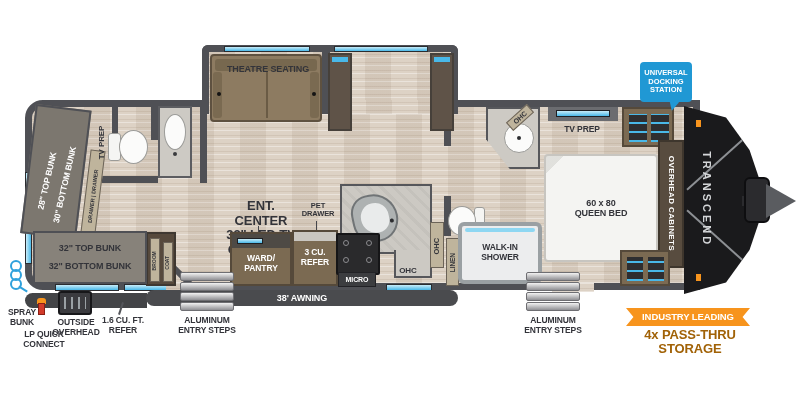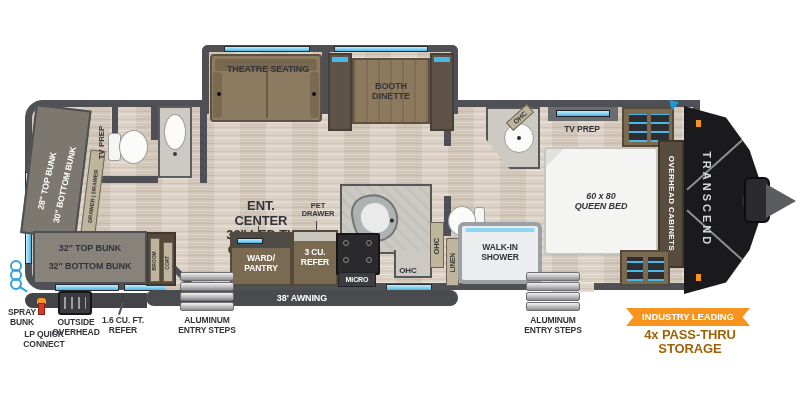--- a/index.html
+++ b/index.html
@@ -91,26 +91,20 @@
     <div class="abs" style="left:1px; top:16px; width:9px; height:46px; background:#7a6a51; border-radius:3px;"></div>
     <div class="abs" style="left:98px; top:16px; width:9px; height:46px; background:#7a6a51; border-radius:3px;"></div>
     <div class="abs" style="left:5px; top:36px; width:4px; height:4px; background:#141414; border-radius:50%;"></div>
     <div class="abs" style="left:100px; top:36px; width:4px; height:4px; background:#141414; border-radius:50%;"></div>
     <div class="lbl" style="left:0; top:8px; width:112px; font-size:9px;">THEATRE SEATING</div>
   </div>
 
   <div class="abs" style="left:328px; top:53px; width:24px; height:78px; background:#5f5348; border:2px solid #46403a;">
     <div class="abs" style="left:2px; top:2px; width:16px; height:5px; background:#49b8e8;"></div>
   </div>
-  <div class="abs" style="left:352px; top:58px; width:78px; height:66px; background:#8d7a5e; border:2px solid #5e5140;
-              background-image:repeating-linear-gradient(90deg, rgba(70,55,40,.18) 0 2px, rgba(0,0,0,0) 2px 12px);
-              display:flex; align-items:center; justify-content:center;">
-    <div class="lbl" style="position:static; font-size:9px;">BOOTH
-DINETTE</div>
-  </div>
   <div class="abs" style="left:430px; top:53px; width:24px; height:78px; background:#5f5348; border:2px solid #46403a;">
     <div class="abs" style="left:2px; top:2px; width:16px; height:5px; background:#49b8e8;"></div>
   </div>
 
   <div class="lbl" style="left:226px; top:199px; width:70px; font-size:13px;">ENT. CENTER
 32" LED TV
 ON SWING ARM</div>
   <div class="lbl" style="left:296px; top:202px; width:44px; font-size:7.5px;">PET
 DRAWER</div>
   <div class="abs" style="left:258px; top:226px; width:1px; height:7px; background:#45464b;"></div>
@@ -175,23 +169,23 @@
   <div class="abs" style="left:548px; top:107px; width:70px; height:14px; background:#6b6c70;">
     <div class="abs" style="left:8px; top:3px; width:54px; height:7px; background:linear-gradient(180deg,#c9ecf8,#49b8e8); border:1px solid #1e2024;"></div>
   </div>
   <div class="lbl" style="left:552px; top:125px; width:60px; font-size:8.5px;">TV PREP</div>
 
   <div class="cab" style="left:622px; top:107px; width:52px; height:40px;">
     <div class="drawerstack" style="left:5px; top:5px; width:18px; height:28px;"></div>
     <div class="drawerstack" style="left:27px; top:5px; width:18px; height:28px;"></div>
   </div>
 
-  <div class="abs" style="left:544px; top:147px; width:114px; height:108px; background:#f4f4f2; border:2px solid #c7c5c0; border-radius:4px;
+  <div class="abs" style="left:544px; top:154px; width:114px; height:108px; background:#f4f4f2; border:2px solid #c7c5c0; border-radius:4px;
               background-image:linear-gradient(135deg, rgba(205,205,200,.5) 0 8%, rgba(0,0,0,0) 8%);
-              display:flex; align-items:center; justify-content:center;font-style:italic;">
+              display:flex; align-items:center; justify-content:center;">
     <div class="lbl" style="position:static; font-size:9px;">60 x 80
 QUEEN BED</div>
   </div>
   <div class="abs" style="left:658px; top:140px; width:26px; height:128px; background:#584c3f; border:2px solid #3e362d;">
     <div class="lbl wlbl" style="left:-51px; top:57px; width:124px; font-size:8px; transform:rotate(90deg); letter-spacing:.4px; white-space:nowrap;">OVERHEAD CABINETS</div>
   </div>
   <div class="cab" style="left:620px; top:250px; width:50px; height:36px;">
     <div class="drawerstack" style="left:5px; top:5px; width:16px; height:24px;"></div>
     <div class="drawerstack" style="left:26px; top:5px; width:16px; height:24px;"></div>
   </div>
@@ -201,20 +195,25 @@
     <div class="abs" style="left:34px; top:14px; width:2px; height:86px; background:#8d9094; transform:rotate(48deg);"></div>
     <div class="abs" style="left:34px; top:92px; width:2px; height:86px; background:#8d9094; transform:rotate(-48deg);"></div>
     <div class="abs" style="left:12px; top:16px; width:5px; height:7px; background:#f7941d;"></div>
     <div class="abs" style="left:12px; top:170px; width:5px; height:7px; background:#f7941d;"></div>
     <div class="lbl" style="left:-62px; top:89px; width:170px; font-size:11px; color:#d4d6d8; letter-spacing:3px; transform:rotate(90deg); white-space:nowrap;">TRANSCEND</div>
   </div>
   <div class="abs" style="left:742px; top:196px; width:36px; height:10px; background:#2b2b2e;"></div>
   <div class="abs" style="left:744px; top:177px; width:26px; height:46px; background:#2b2b2e; border:2px solid #0e0e10; border-radius:6px;"></div>
   <div class="abs" style="left:766px; top:184px; width:30px; height:34px; background:#5a5c60; clip-path:polygon(0 0, 100% 50%, 0 100%);"></div>
 
+  <div class="abs" style="left:640px; top:62px; width:52px; height:40px; background:#2098d4; border-radius:4px; display:flex; align-items:center; justify-content:center;">
+    <div class="lbl wlbl" style="position:static; font-size:7.5px; letter-spacing:0;">UNIVERSAL
+DOCKING
+STATION</div>
+  </div>
   <div class="abs" style="left:668px; top:101px; width:0; height:0; border-left:5px solid transparent; border-right:5px solid transparent; border-top:10px solid #2098d4; transform:rotate(14deg);"></div>
 
   <div class="abs" style="left:626px; top:308px; width:124px; height:18px; background:#f7941d;
               clip-path:polygon(0 0, 100% 0, 94% 50%, 100% 100%, 0 100%, 6% 50%);
               display:flex; align-items:center; justify-content:center;">
     <div class="lbl wlbl" style="position:static; font-size:9.5px;">INDUSTRY LEADING</div>
   </div>
   <div class="lbl" style="left:622px; top:328px; width:136px; font-size:13px; color:#a16207; font-weight:800; line-height:1.05;">4x PASS-THRU
 STORAGE</div>
 

